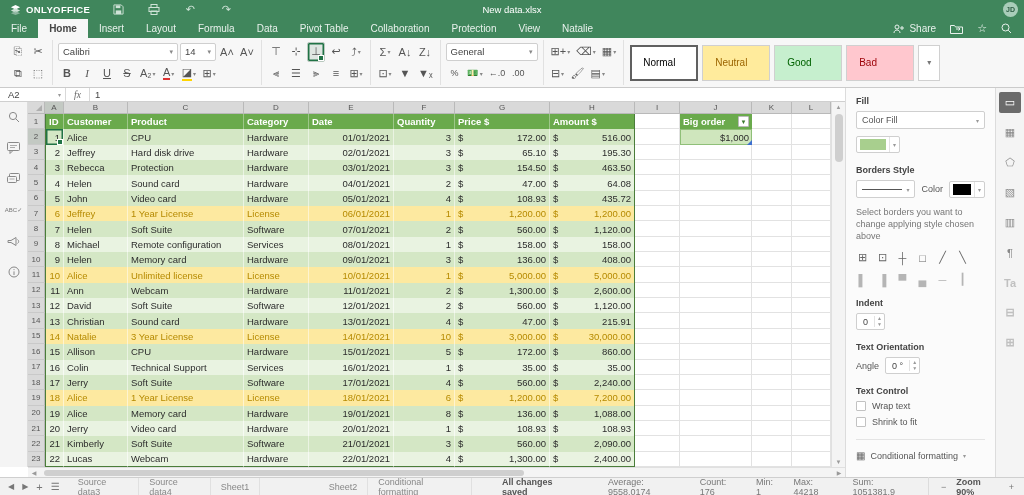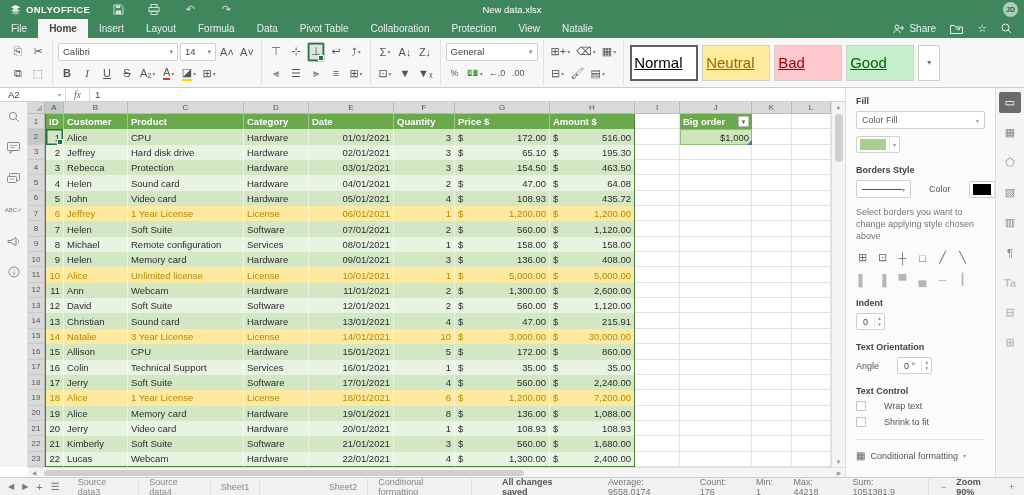--- a/index.html
+++ b/index.html
@@ -41,21 +41,21 @@
   .tbtn .dd { font-size:6px; color:#888; margin-left:1px; }
   .tsel { height:18px; background:#fff; border:1px solid #cfcfcf; border-radius:2px;
     font-size:9.5px; color:#444; display:flex; align-items:center; padding:0 4px; justify-content:space-between; }
   .tsel .dd { font-size:7px; color:#888; margin-left:6px; }
   .u-red { border-bottom:2px solid #d33; }
   .u-yel { border-bottom:2px solid #ffd400; }
 
   
   #style-gallery { display:flex; align-items:center; gap:4px; padding:4px 6px; }
   .stylebox { width:68px; height:36px; border:1px solid #d0d0d0; background:#fff;
-    display:flex; align-items:center; padding-left:3px; font-size:15px; cursor:pointer;text-decoration:underline; }
+    display:flex; align-items:center; padding-left:12px; font-size:10px; cursor:pointer; }
   .stylebox.selected { border:1px solid #606060; box-shadow:0 0 0 1px #606060 inset; }
   .gallery-more { width:22px; height:36px; border:1px solid #d0d0d0; background:#fff;
     display:flex; align-items:center; justify-content:center; color:#777; font-size:8px; }
 
   
   #formulabar { top:88px; left:0; width:845px; height:14px; background:#fff;
     border-bottom:1px solid #cfcfcf; display:flex; align-items:stretch; font-size:9.5px; color:#444; }
   #namebox { width:66px; border-right:1px solid #d9d9d9; display:flex; align-items:center;
     justify-content:space-between; padding:0 4px 0 8px; }
   #namebox .dd { font-size:6px; color:#999; }
@@ -121,21 +121,21 @@
   .rp-h { font-weight:bold; color:#444; font-size:9px; margin-bottom:5px; }
   .rp-select { height:18px; background:#fff; border:1px solid #cfcfcf; border-radius:2px;
     display:flex; align-items:center; justify-content:space-between; padding:0 5px; color:#555; }
   .rp-select .dd { font-size:6px; color:#999; }
   .swatch-btn { margin-top:7px; display:inline-flex; align-items:center; height:17px;
     border:1px solid #cfcfcf; border-radius:2px; background:#fff; }
   .swatch { width:26px; height:11px; margin:0 3px; }
   .swatch-dd { font-size:6px; color:#999; padding:0 3px; border-left:1px solid #e3e3e3; height:100%;
     display:flex; align-items:center; }
   .rp-sec { margin-top:12px; }
-  .rp-row { display:flex; align-items:center; gap:18px; margin-top:6px; }
+  .rp-row { display:flex; align-items:center; gap:6px; margin-top:6px; }
   .rp-hint { color:#777; line-height:1.35; margin-top:8px; }
   .bgrid { display:flex; gap:7px; margin-top:9px; }
   .bbtn { width:13px; height:13px; display:flex; align-items:center; justify-content:center;
     color:#666; font-size:11px; cursor:pointer; }
   .bbtn.dim { color:#b5b5b5; }
   .spin { height:17px; background:#fff; border:1px solid #cfcfcf; border-radius:2px;
     display:flex; align-items:center; }
   .spin .val { padding:0 6px; color:#444; }
   .spin .arrows { display:flex; flex-direction:column; font-size:5px; color:#999;
     border-left:1px solid #e3e3e3; padding:0 2px; line-height:1.1; }
@@ -423,22 +423,22 @@
           </div>
           <div class="tbtn">
             <span>▤</span>
             <span class="dd">▾</span>
           </div>
         </div>
       </div>
     <div id="style-gallery">
         <div class="stylebox selected" style="background: rgb(255, 255, 255); color: rgb(0, 0, 0);">Normal</div>
         <div class="stylebox" style="background: rgb(255, 235, 156); color: rgb(156, 101, 0);">Neutral</div>
+        <div class="stylebox" style="background: rgb(198, 239, 206); color: rgb(0, 97, 0);">Good</div>
         <div class="stylebox" style="background: rgb(255, 199, 206); color: rgb(156, 0, 6);">Bad</div>
-        <div class="stylebox" style="background: rgb(198, 239, 206); color: rgb(0, 97, 0);">Good</div>
         <div class="gallery-more">▾</div>
       </div>
   </div>
 
   <div id="formulabar" class="abs">
     <div id="namebox">
       <span>A2</span>
         <span class="dd">▾</span>
     </div>
     <div id="fxbtn">
@@ -949,21 +949,21 @@
           <div class="c t-dark " style="width: 116px;">Soft Suite</div>
           <div class="c t-dark " style="width: 65px;">Software</div>
           <div class="c t-dark num" style="width: 85px;">21/01/2021</div>
           <div class="c t-dark num" style="width: 61px;">3</div>
           <div class="c t-dark acct" style="width: 95px;">
             <span>$</span>
             <span>560.00</span>
           </div>
           <div class="c t-dark acct" style="width: 85px; border-right: 1.5px solid rgb(74, 125, 58);">
             <span>$</span>
-            <span>1,680.00</span>
+            <span>2,090.00</span>
           </div>
           <div class="c ce" style="width: 45px;"></div>
           <div class="c ce" style="width: 72px;"></div>
           <div class="c ce" style="width: 40px;"></div>
           <div class="c ce" style="width: 39px;"></div>
         </div>
         <div class="grow">
           <div class="rnum" style="width: 17px;">23</div>
           <div class="c t-light num" style="width: 19px; border-left: 1.5px solid rgb(74, 125, 58); border-bottom: 1.5px solid rgb(74, 125, 58);">22</div>
           <div class="c t-light " style="width: 64px; border-bottom: 1.5px solid rgb(74, 125, 58);">Lucas</div>

